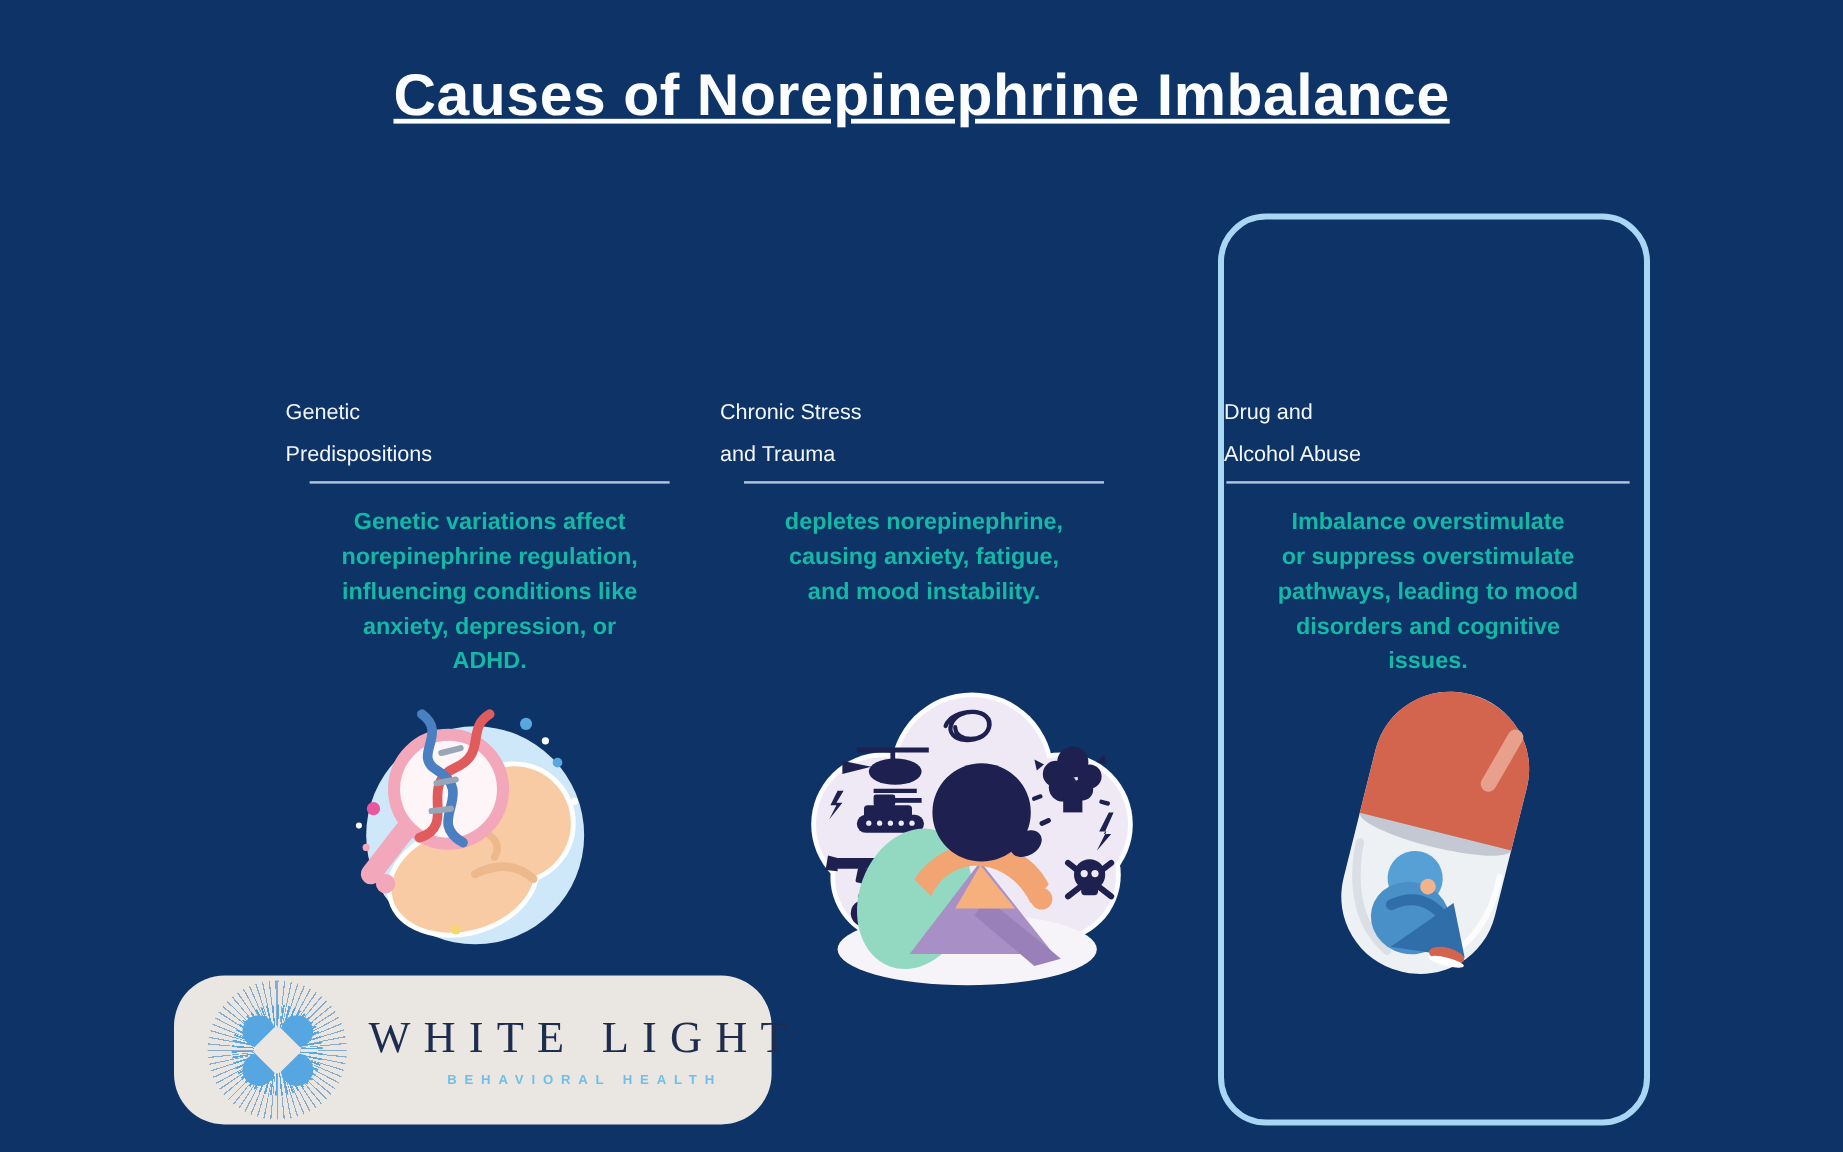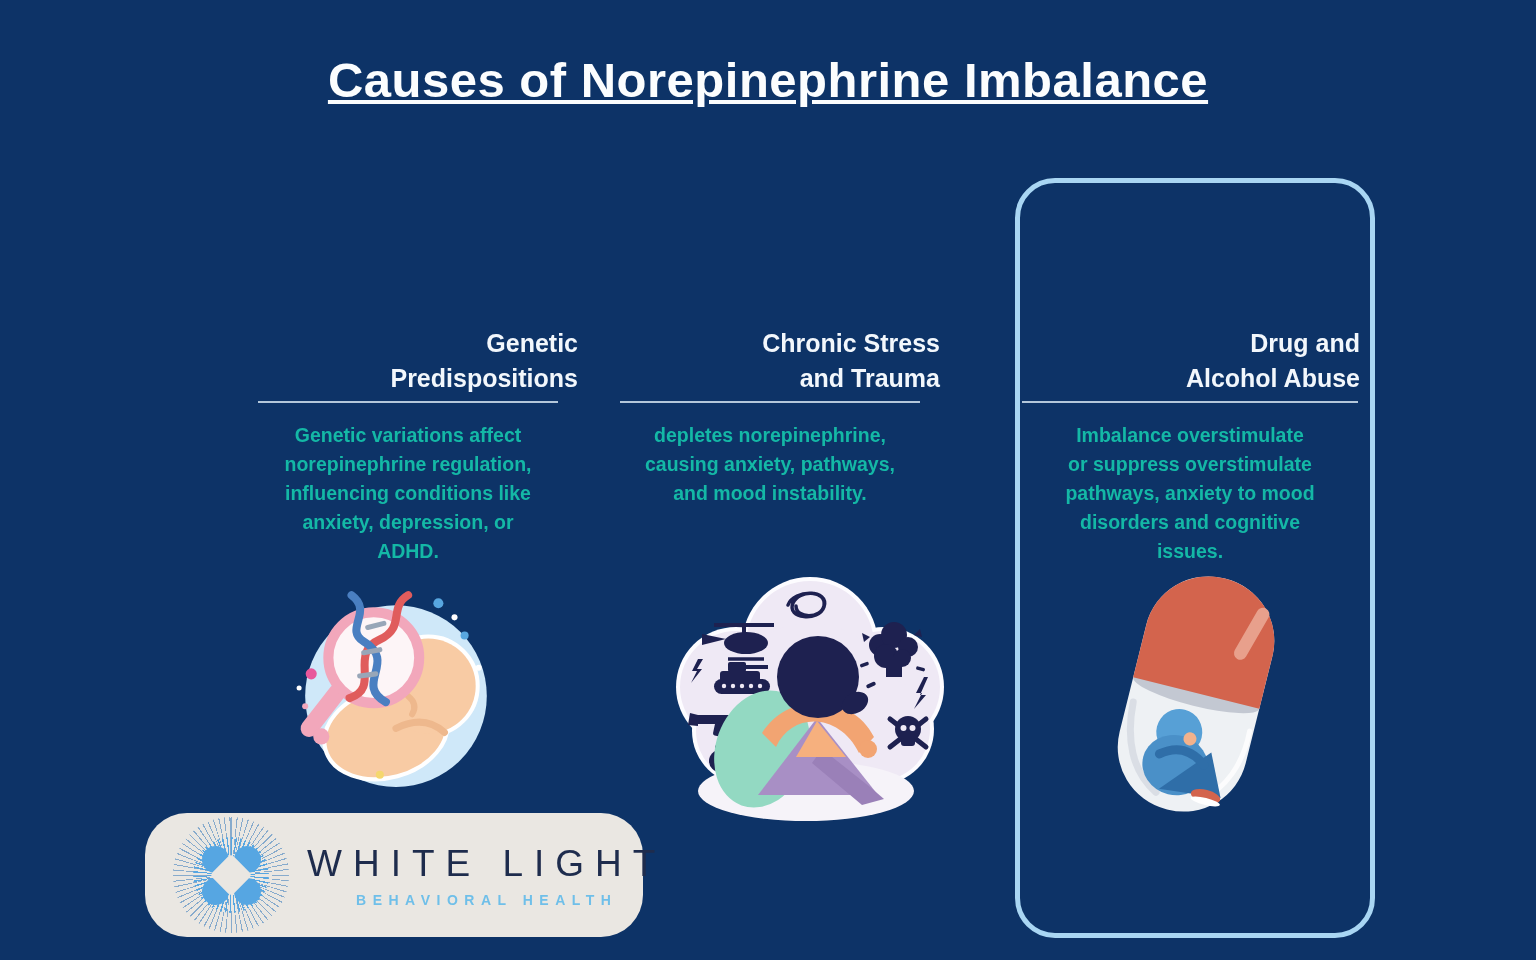--- a/index.html
+++ b/index.html
@@ -14,22 +14,22 @@
   .title{
     position:absolute;top:52px;left:0;width:100%;
     text-align:center;
     font-size:49px;font-weight:700;color:#fbfdfe;
     letter-spacing:0.5px;
     text-decoration:underline;
   }
 
   .col-heading{
     position:absolute;top:326px;width:340px;
-    text-align:right;color:#f2f7fc;
-    font-size:25px;font-weight:700;line-height:35px;
+    text-align:left;color:#f2f7fc;
+    font-size:18px;font-weight:400;line-height:35px;
   }
   .heading-rule{height:2px;background:#b3c7da;margin:5px auto 0;}
   .rule-300{width:300px;}
   .rule-336{width:336px;}
 
   .col-body{
     position:absolute;top:421px;width:340px;
     text-align:center;color:#14b8a6;
     font-size:19.5px;font-weight:700;line-height:29px;
   }
@@ -70,26 +70,26 @@
   .petal-ne{left:61px;top:29px;}
   .petal-se{left:61px;top:61px;}
   .petal-sw{left:29px;top:61px;}
   .petal-nw{left:29px;top:29px;}
   .burst-core{
     position:absolute;left:43px;top:43px;width:30px;height:30px;
     background:#eae7e2;transform:rotate(45deg);border-radius:4px;
   }
   .logo-text{margin-left:18px;}
   .logo-name{
-    font-family:Liberation Sans, sans-serif;
+    font-family:Liberation Serif, serif;
     font-size:37px;color:#1e2c4d;letter-spacing:11px;white-space:nowrap;
   }
   .logo-tagline{
     margin-top:7px;text-align:center;
-    font-size:14px;font-weight:700;color:#6fbfe9;letter-spacing:6.5px;white-space:nowrap;
+    font-size:11px;font-weight:700;color:#6fbfe9;letter-spacing:6.5px;white-space:nowrap;
   }
 </style>
 </head>
 <body>
 
 <div class="canvas">
 
   <div class="title">Causes of Norepinephrine Imbalance</div>
 
   <div class="highlight-frame"></div>
@@ -114,27 +114,27 @@
 
   <div class="col-body c1">
     <div>Genetic variations affect</div>
     <div>norepinephrine regulation,</div>
     <div>influencing conditions like</div>
     <div>anxiety, depression, or</div>
     <div>ADHD.</div>
   </div>
   <div class="col-body c2">
     <div>depletes norepinephrine,</div>
-    <div>causing anxiety, pathways,</div>
+    <div>causing anxiety, fatigue,</div>
     <div>and mood instability.</div>
   </div>
   <div class="col-body c3">
     <div>Imbalance overstimulate</div>
     <div>or suppress overstimulate</div>
-    <div>pathways, anxiety to mood</div>
+    <div>pathways, leading to mood</div>
     <div>disorders and cognitive</div>
     <div>issues.</div>
   </div>
 
   <svg class="illus illus-1" width="222" height="222" viewBox="0 0 220 220">
     <circle cx="108" cy="118" r="90" fill="#cfe8f9"></circle>
 
     <g>
       <ellipse cx="98" cy="155" rx="60" ry="42" transform="rotate(-15 98 155)" fill="#f8cba4" stroke="#ffffff" stroke-width="8"></ellipse>
       <circle cx="140" cy="108" r="47" fill="#f8cba4" stroke="#ffffff" stroke-width="8"></circle>

